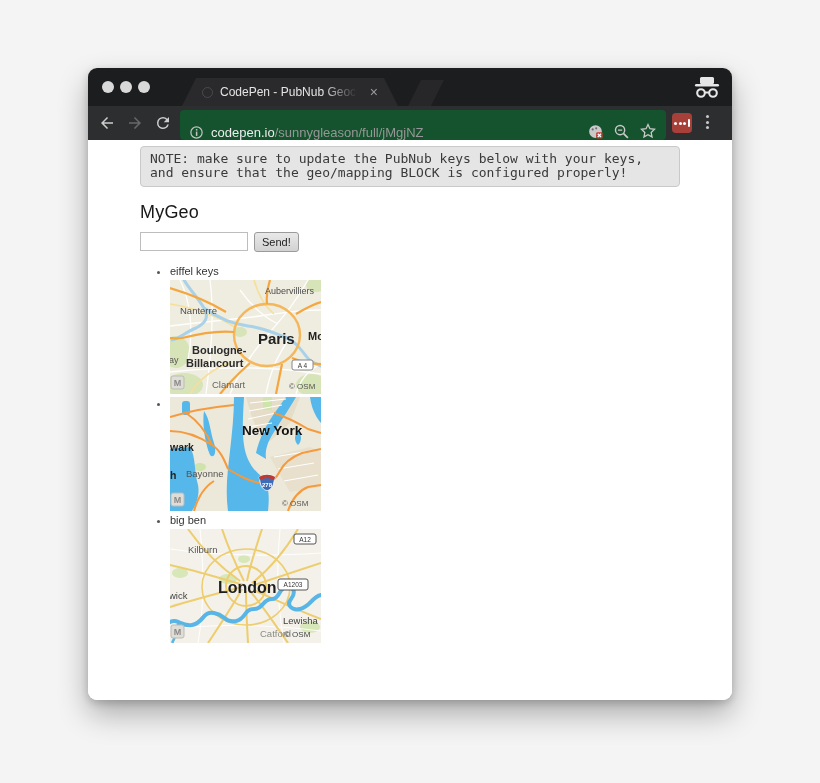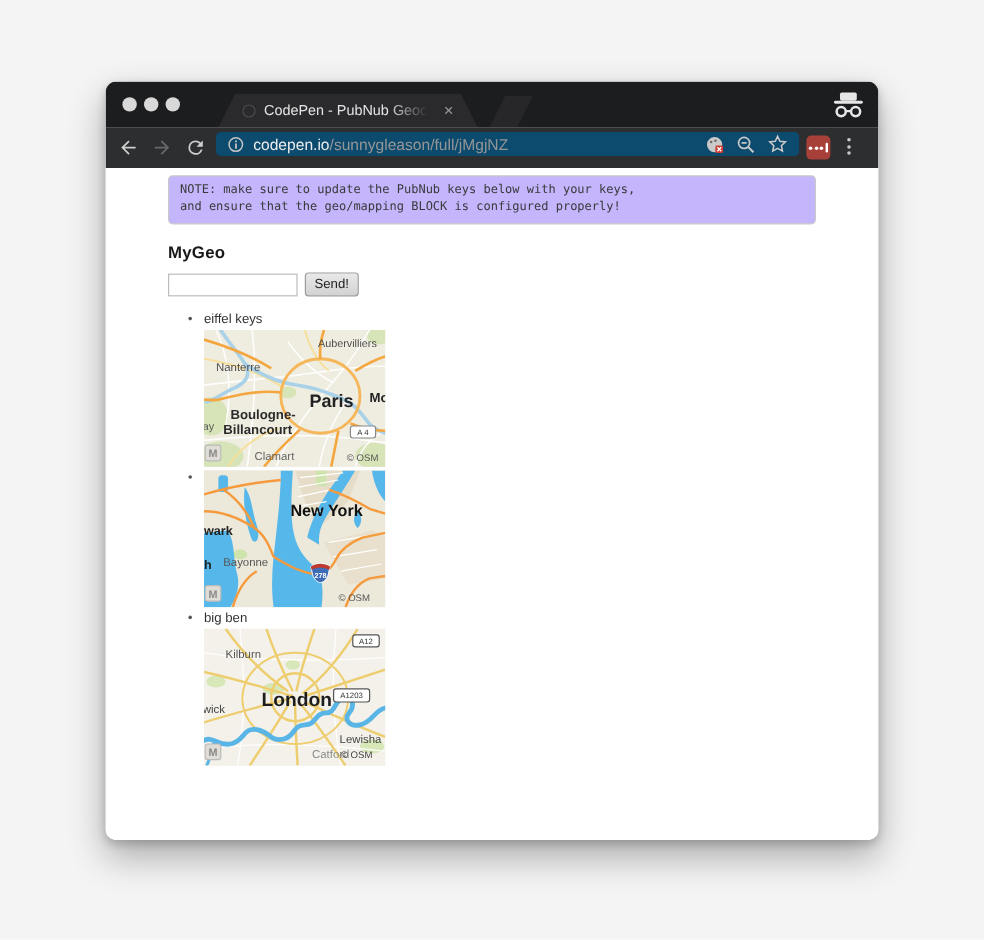--- a/index.html
+++ b/index.html
@@ -31,43 +31,43 @@
   .tab-close{color:#9b9b9b;font-size:14px;line-height:1;flex:0 0 auto}
   .newtab{
     position:absolute;left:320px;top:12px;width:36px;height:26px;background:#27272a;
     clip-path:polygon(13px 0,100% 0,calc(100% - 13px) 100%,0 100%);
   }
   .incognito{position:absolute;right:10px;top:8px}
   
   .toolbar{height:34px;background:#2d2e30;position:relative}
   .navbtn{position:absolute;top:8px;width:18px;height:18px}
   .urlbar{
-    position:absolute;left:92px;top:4px;width:486px;height:20px;background:#0c4a6e;
-    border-radius:4px;display:flex;align-items:center;gap:7px;
+    position:absolute;left:92px;top:4px;width:486px;height:30px;background:#14532d;
+    border-radius:4px;display:flex;align-items:flex-end;gap:7px;
     padding:0 9px;box-sizing:border-box;font-size:13px;
   }
   .url-host{color:#ededed}
   .url-path{color:#969696}
   .urlbar .right{margin-left:auto;display:flex;align-items:center;gap:9px}
   .ext{
     position:absolute;left:584px;top:7px;width:20px;height:20px;background:#a8403a;
     border-radius:4px;display:flex;align-items:center;justify-content:center;gap:1.5px;
   }
   .ext i{width:3px;height:3px;border-radius:50%;background:#fff}
   .ext i.bar{width:2px;height:8px;border-radius:1px}
   .menu{position:absolute;left:618px;top:9px;display:flex;flex-direction:column;gap:2.5px}
   .menu i{width:3px;height:3px;border-radius:50%;background:#c9c9c9}
   
   .content{height:560px;background:#fff;padding:6px 0 0 52px;box-sizing:border-box;color:#222}
   .note{
-    width:540px;box-sizing:border-box;background:#c4b5fd;border:1px solid #c9c9c9;border-radius:4px;
-    padding:5px 9px 6px;font-family:"DejaVu Sans Mono",monospace;font-size:10px;line-height:14px;color:#3a3a3a;
-  }
-  h1.page-title{margin:15px 0 0;font-size:14px;font-weight:bold;color:#181818;letter-spacing:.2px}
-  .form{margin-top:9px;display:flex;gap:6px;align-items:center}
+    width:540px;box-sizing:border-box;background:#e5e5e5;border:1px solid #c9c9c9;border-radius:4px;
+    padding:5px 9px 6px;font-family:"DejaVu Sans Mono",monospace;font-size:13px;line-height:14px;color:#3a3a3a;
+  }
+  h1.page-title{margin:15px 0 0;font-size:18px;font-weight:normal;color:#181818;letter-spacing:.2px}
+  .form{margin-top:9px;display:flex;gap:6px;}
   .form input{
     width:108px;height:19px;border:1px solid #bdbdbd;font-size:11px;padding:0 4px;
     box-sizing:border-box;font-family:"Liberation Sans",sans-serif;
   }
   .form button{
     height:20px;font-size:11px;background:linear-gradient(#e9e9e9,#d2d2d2);
     border:1px solid #9b9b9b;border-radius:3px;padding:0 7px;color:#222;
     font-family:"Liberation Sans",sans-serif;
   }
   ul.results{margin:13px 0 0;padding:0 0 0 30px;list-style:disc}

